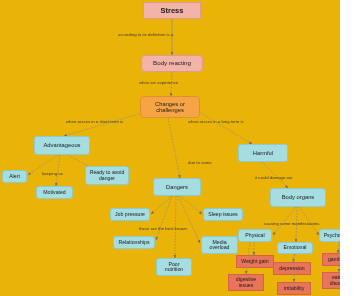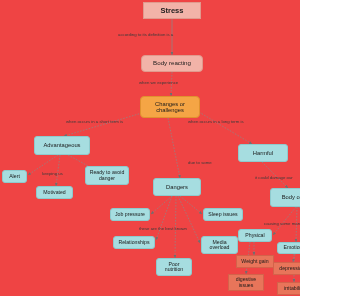--- a/index.html
+++ b/index.html
@@ -6,23 +6,23 @@
   html, body {
     margin: 0;
     padding: 0;
     background: #ffffff;
   }
   body {
     font-family: "Liberation Sans", sans-serif;
   }
   #canvas {
     position: relative;
-    width: 300px;
+    width: 340px;
     height: 296px;
-    background: #ef4444;
+    background: #eab308;
     overflow: hidden;
   }
   #edge-layer {
     position: absolute;
     left: 0;
     top: 0;
     width: 360px;
     height: 296px;
     pointer-events: none;
   }

